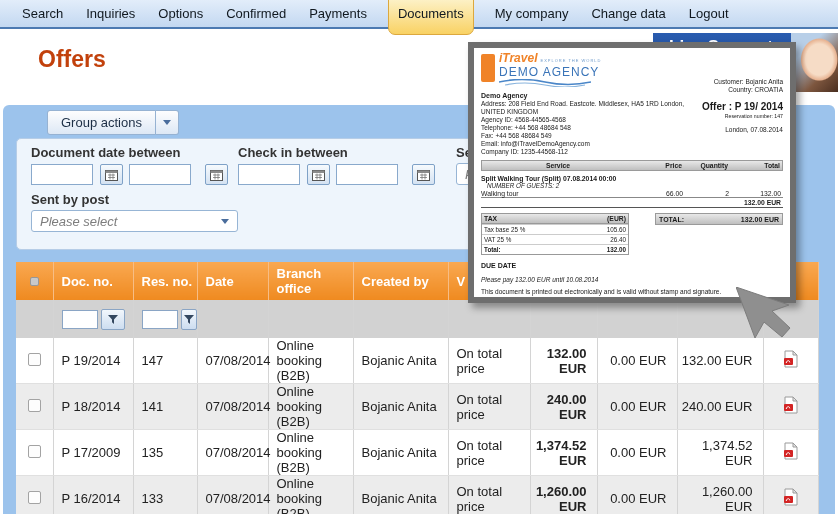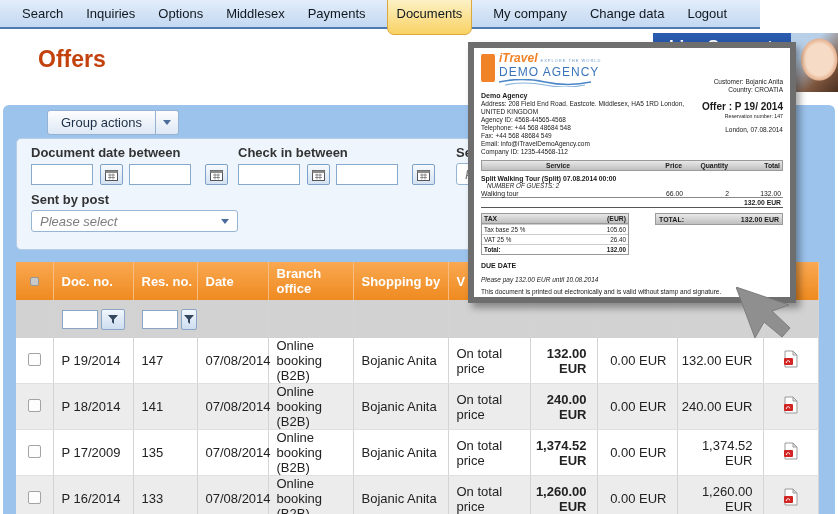--- a/index.html
+++ b/index.html
@@ -3,21 +3,21 @@
 <meta charset="utf-8">
 <style>
   * { margin:0; padding:0; box-sizing:border-box; }
   html,body { width:838px; height:514px; }
   body {
     position:relative; overflow:hidden; background:#fff;
     font-family:"Liberation Sans", sans-serif; color:#1a1a1a;
   }
   
   .navbar {
-    position:absolute; left:0; top:0; width:760px; height:29px;
+    position:absolute; left:0; top:0; width:838px; height:29px;
     background:linear-gradient(#e2edfa,#c3d8f1);
     border-bottom:2px solid #4c7ab2;
     display:flex; align-items:center; gap:19px; padding:0 0 0 20px;
   }
   .nav-item { font-size:13px; color:#10181f; cursor:default; white-space:nowrap; padding:3px 2px; }
   .nav-item.active {
     background:linear-gradient(#fdf7d9,#f9d264);
     border:1px solid #dca83e; border-radius:7px; padding:13px 9px;
   }
   
@@ -136,21 +136,21 @@
   
   .cursor { position:absolute; left:736px; top:287px; z-index:30; }
 </style>
 </head>
 <body>
 
 <div class="navbar">
   <span class="nav-item">Search</span>
   <span class="nav-item">Inquiries</span>
   <span class="nav-item">Options</span>
-  <span class="nav-item">Middlesex</span>
+  <span class="nav-item">Confirmed</span>
   <span class="nav-item">Payments</span>
   <span class="nav-item active">Documents</span>
   <span class="nav-item">My company</span>
   <span class="nav-item">Change data</span>
   <span class="nav-item">Logout</span>
 </div>
 
 <div class="page-title">Offers</div>
 
 <div class="live-support">
@@ -232,21 +232,21 @@
         <col style="width:86px">
         <col style="width:55px">
   </colgroup>
   <tbody>
         <tr>
     <th class="no-pad"><span class="header-cb"></span></th>
     <th>Doc. no.</th>
     <th>Res. no.</th>
     <th>Date</th>
     <th>Branch office</th>
-    <th>Shopping by</th>
+    <th>Created by</th>
     <th>V</th>
     <th></th>
     <th></th>
     <th></th>
     <th></th>
   </tr>
   <tr class="filter-row">
     <td></td>
     <td>
       <div class="fwidget">

